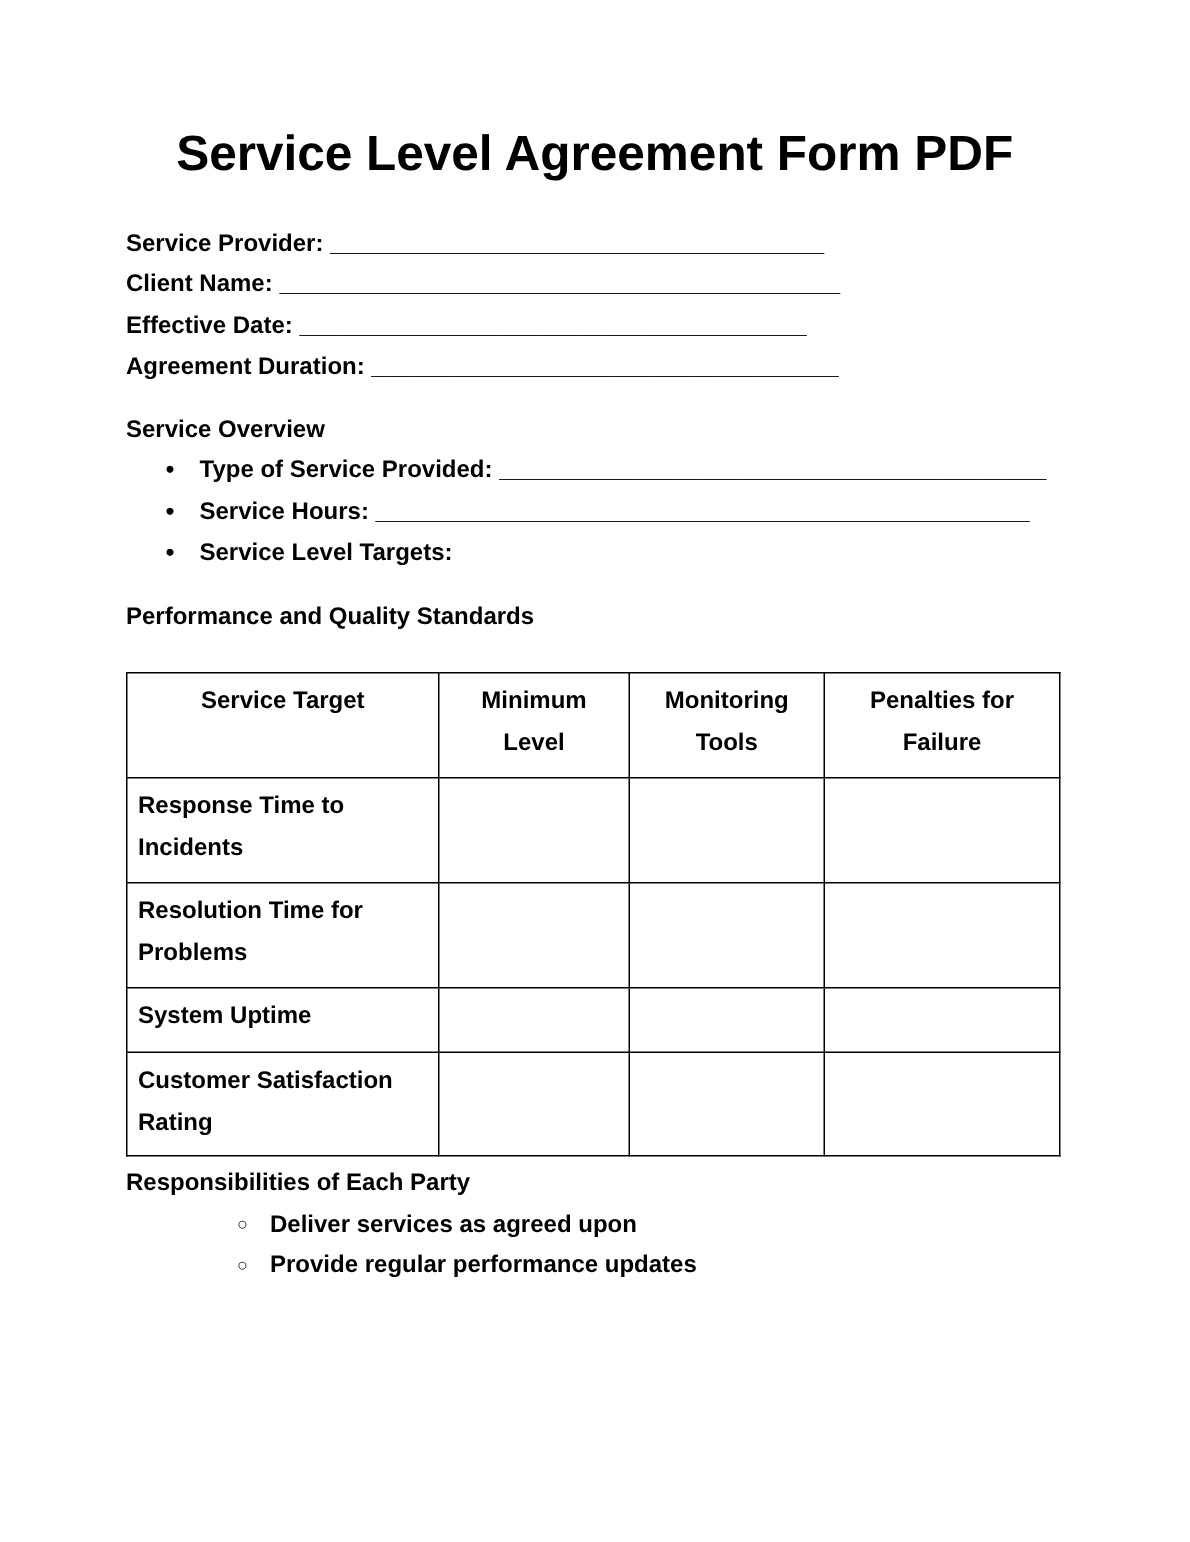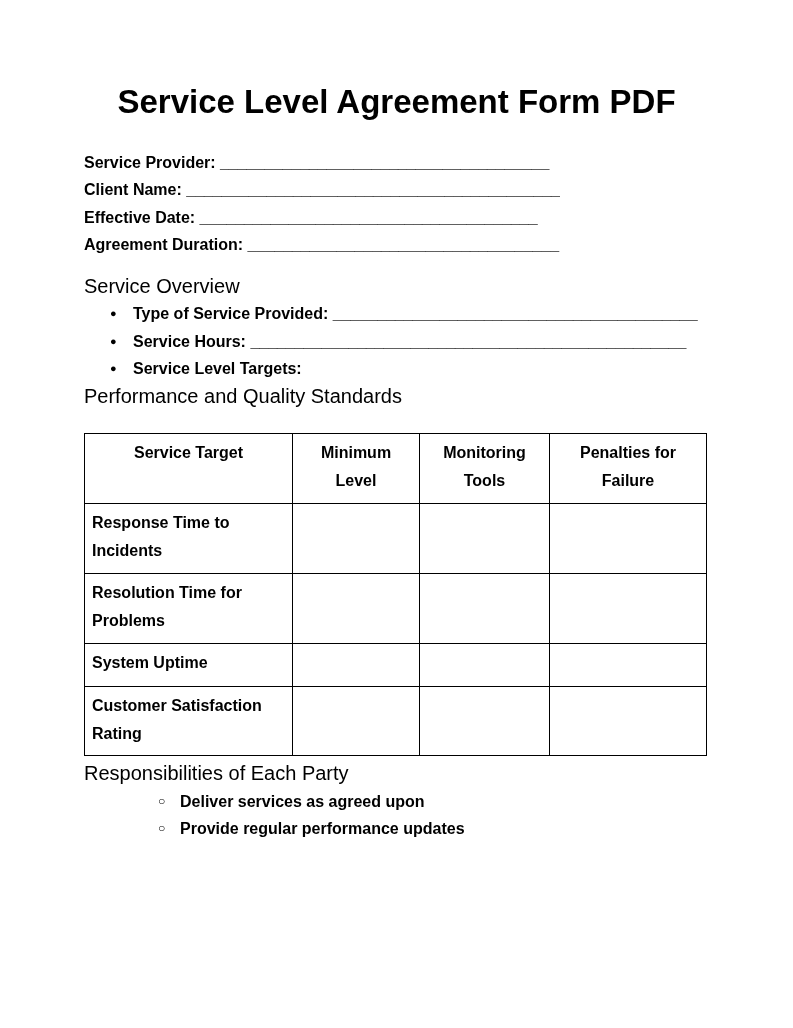--- a/index.html
+++ b/index.html
@@ -17,23 +17,23 @@
   .title {
     font-size:33px;
     line-height:1.2;
     font-weight:bold;
     text-align:center;
     margin-top:82px;
   }
   .content { padding-left:84px; }
   .fields { margin-top:27px; }
   .field { line-height:27.5px; white-space:nowrap; }
-  h2 { font-size:20px; font-weight:normal; line-height:27.5px; }
+  h2 { font-size:16px; font-weight:bold; line-height:27.5px; }
   .h-overview { margin-top:14px; }
-  .h-perf { }
+  .h-perf { margin-top:15px; }
   .h-resp { margin-top:4px; }
   ul.l1 { list-style:none; }
   ul.l1 > li { position:relative; padding-left:49px; line-height:27.5px; }
   ul.l1 > li::before {
     content:"\25CF";
     position:absolute; left:26px; top:0;
     font-size:11px; line-height:27.5px;
   }
   ul.l2 { list-style:none; margin-top:0; }
   ul.l2 > li { position:relative; padding-left:96px; line-height:27.5px; }

